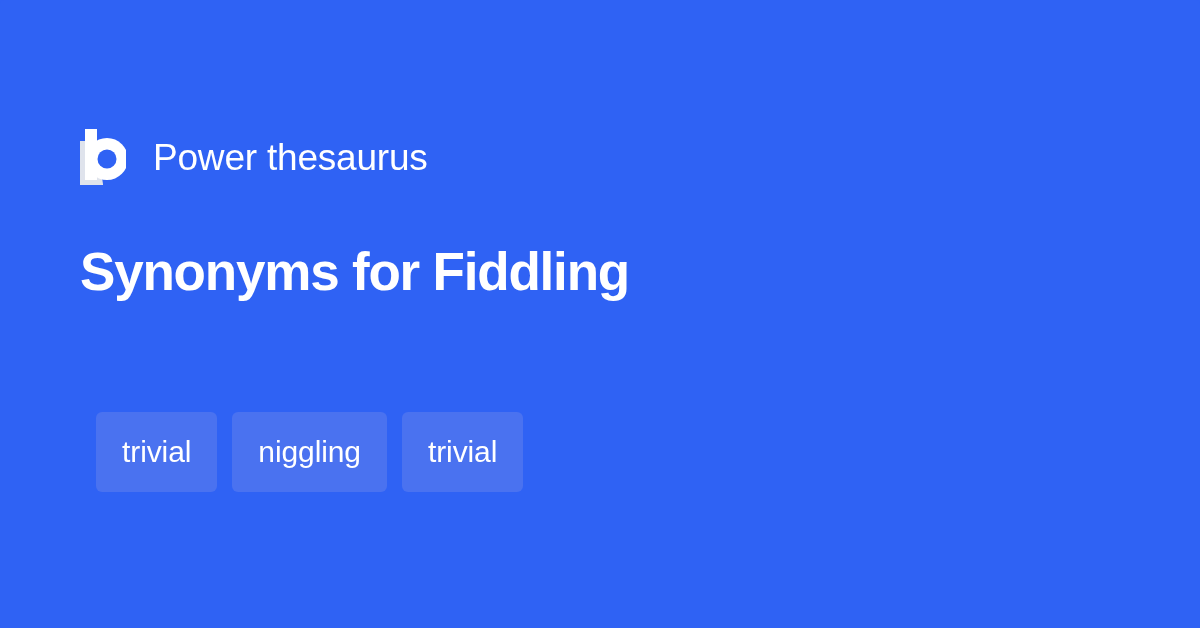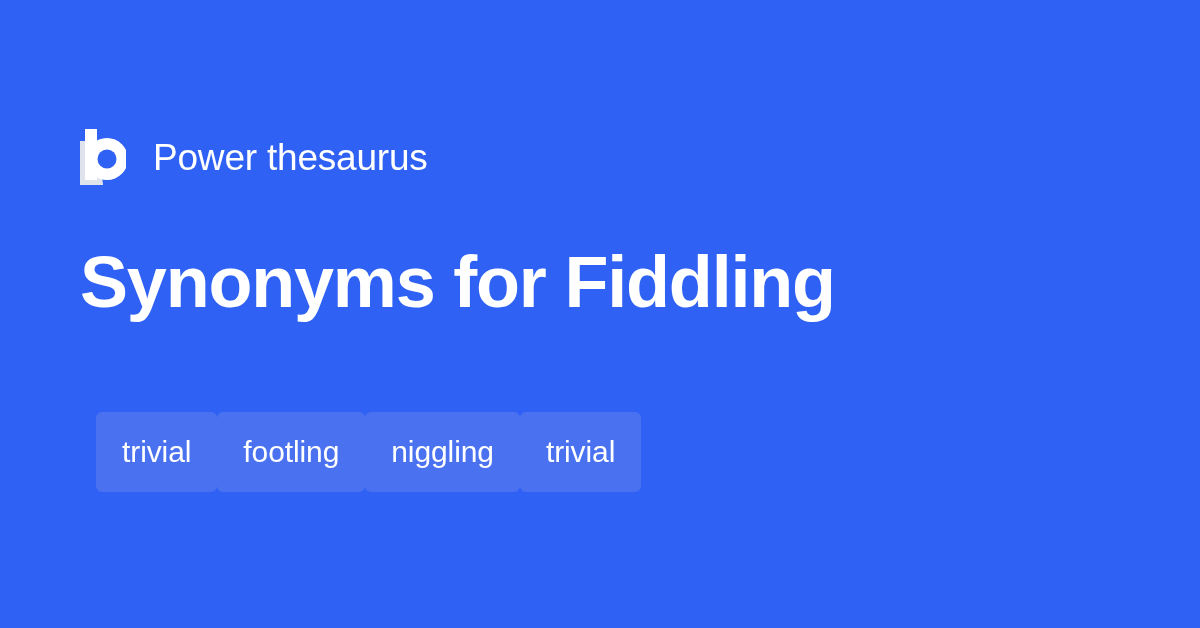--- a/index.html
+++ b/index.html
@@ -55,34 +55,35 @@
     white-space: nowrap;
   }
 
   
   .headline {
     position: absolute;
     left: 80px;
     top: 243px;
     margin: 0;
     color: #ffffff;
-    font-size: 72px;
+    font-size: 53px;
     font-weight: 700;
     letter-spacing: -1.2px;
     line-height: 1.1;
     white-space: nowrap;
   }
 
   
   .tag-row {
     position: absolute;
     left: 80px;
     top: 412px;
     display: flex;
     align-items: stretch;
+    gap: 15px;
     padding-left: 16px;
   }
 
   .tag {
     height: 80px;
     min-width: 0;
     padding: 0 26px;
     box-sizing: border-box;
     background: #4a72f0;
     border-radius: 6px;
@@ -123,18 +124,17 @@
       </svg>
     </span>
 
     <span class="brand-name">Power thesaurus</span>
   </div>
 
   <h1 class="headline">Synonyms for Fiddling</h1>
 
   <div class="tag-row">
     <div class="tag">trivial</div>
-    <div class="tag">footling</div>
     <div class="tag">niggling</div>
     <div class="tag">trivial</div>
   </div>
 
 </div>
 
 </body></html>

